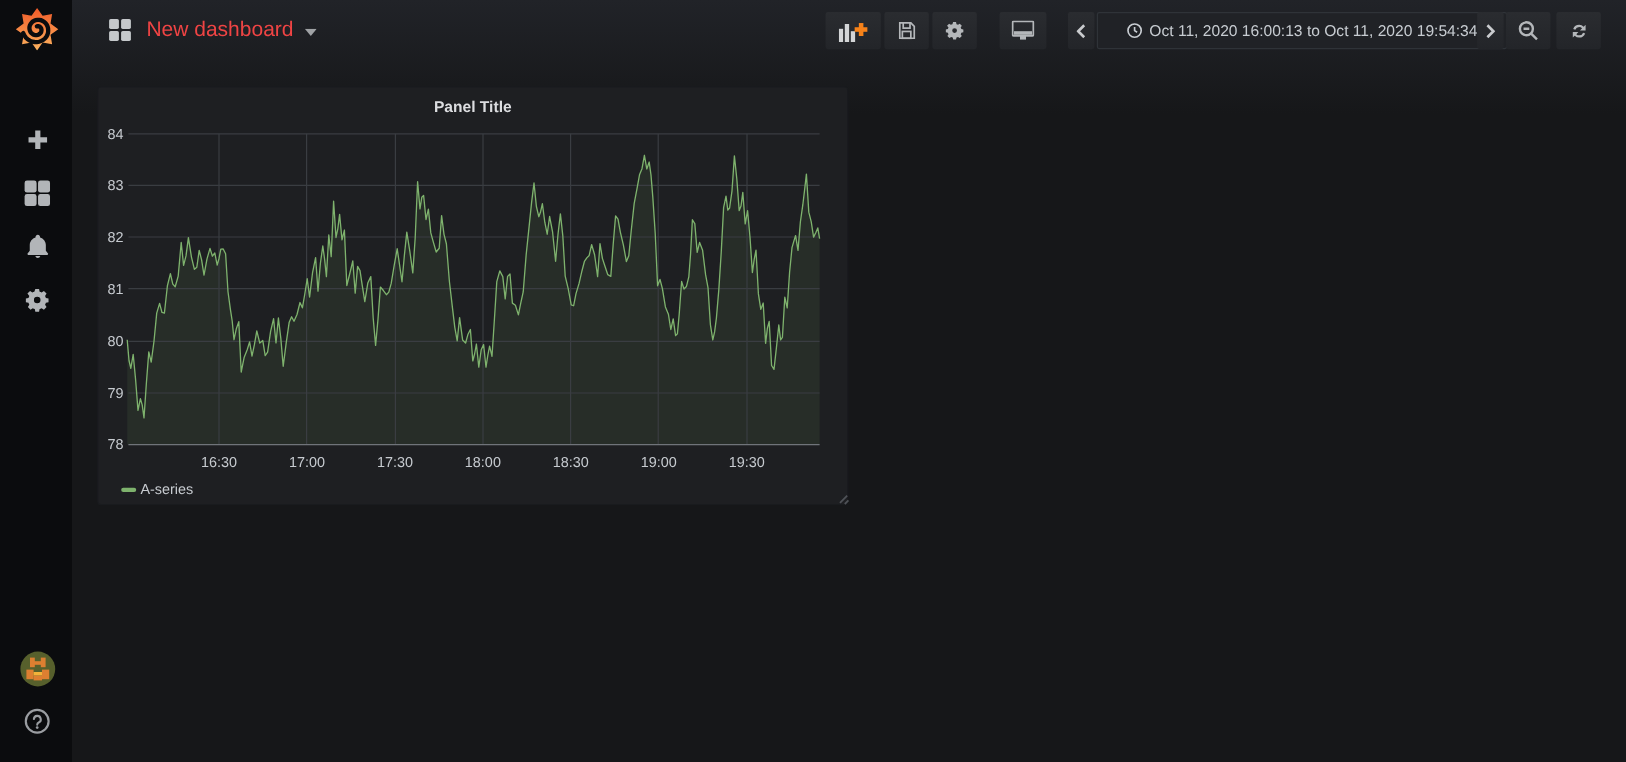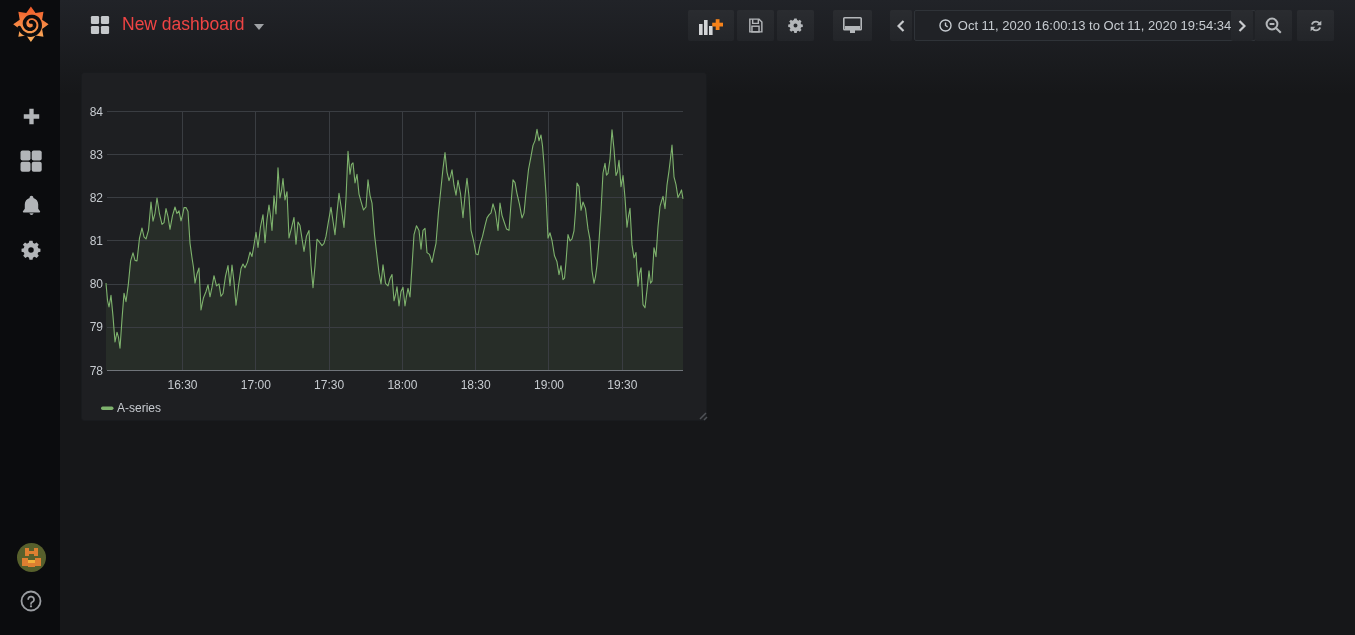--- a/index.html
+++ b/index.html
@@ -135,20 +135,21 @@
   </svg>
 </div>
 <div class="abs navbtn" style="left:1297px;top:10px;width:37px;height:31px;">
   <svg width="16" height="16" viewBox="0 0 24 24" fill="#b4b7ba">
     <path d="M12 4 a8 8 0 0 0 -7.5 5.2 l2.6 1 A5.2 5.2 0 0 1 12 6.8 a5.2 5.2 0 0 1 3.6 1.5 l-2.6 2.7 h7 v-7 l-2.4 2.4 A8 8 0 0 0 12 4 z"></path>
     <path d="M12 20 a8 8 0 0 0 7.5 -5.2 l-2.6 -1 A5.2 5.2 0 0 1 12 17.2 a5.2 5.2 0 0 1 -3.6 -1.5 l2.6 -2.7 h-7 v7 l2.4 -2.4 A8 8 0 0 0 12 20 z"></path>
   </svg>
 </div>
 
 <div class="abs" style="left:81px;top:72px;width:626px;height:349px;background:#1e1f22;border:1px solid #191b1e;border-radius:3px;box-sizing:border-box;">
+  <div style="text-align:center;font-size:13px;font-weight:bold;color:#dcdde0;padding-top:8px;">Panel Title</div>
   <svg class="abs" style="left:0;top:0" width="626" height="348" viewBox="0 0 626 348">
     <path d="M24.0 210.1 L25.5 227.4 L27.0 234.0 L29.0 222.4 L31.0 243.4 L33.0 269.0 L35.0 259.2 L36.5 264.4 L38.0 275.3 L40.0 246.1 L42.0 220.2 L44.0 228.7 L46.3 211.6 L48.6 187.9 L51.0 179.8 L53.0 187.4 L55.0 187.9 L57.5 165.1 L60.0 155.0 L62.0 163.8 L64.0 166.0 L66.5 157.1 L69.0 129.1 L71.0 148.1 L73.0 140.3 L75.0 125.0 L77.5 141.0 L80.0 151.4 L82.0 149.7 L84.0 135.6 L86.0 143.6 L88.0 156.3 L90.5 142.7 L93.0 134.0 L95.0 140.5 L97.0 137.8 L99.0 147.9 L100.5 142.4 L102.0 134.6 L104.0 134.5 L106.0 138.5 L108.0 170.1 L110.0 184.8 L111.5 194.5 L113.0 210.1 L115.0 200.7 L117.0 195.0 L119.0 237.0 L121.5 224.7 L124.0 218.5 L126.0 211.9 L128.0 223.8 L130.0 214.2 L132.0 202.7 L134.5 212.9 L137.0 210.8 L139.0 223.3 L141.0 220.5 L143.5 203.2 L146.0 192.6 L148.0 212.8 L150.0 192.0 L152.0 208.8 L154.0 232.2 L156.5 212.7 L159.0 195.5 L161.0 191.0 L163.0 194.7 L165.5 189.1 L168.0 179.1 L170.0 183.5 L172.0 172.0 L174.0 159.3 L176.0 174.5 L178.5 153.9 L181.0 141.7 L183.0 169.6 L185.0 146.4 L187.0 132.0 L188.5 142.9 L190.0 157.5 L192.0 122.8 L194.0 140.9 L196.0 94.7 L198.0 124.9 L199.5 117.7 L201.0 105.6 L203.0 126.9 L205.0 118.7 L207.0 164.9 L209.5 154.9 L212.0 144.5 L214.0 171.3 L216.0 149.0 L218.0 152.5 L220.0 165.6 L222.0 178.4 L224.5 162.9 L227.0 157.5 L229.0 192.0 L231.0 214.8 L233.0 192.9 L235.0 166.2 L237.5 169.1 L240.0 172.6 L242.0 170.4 L244.0 163.2 L246.5 148.1 L249.0 134.3 L251.0 148.0 L253.0 161.8 L255.0 139.6 L257.0 120.4 L259.5 136.2 L262.0 154.4 L264.0 125.1 L266.0 78.4 L268.0 101.1 L269.5 91.4 L271.0 89.8 L273.0 109.9 L275.0 101.3 L277.0 121.1 L279.0 128.3 L281.5 137.0 L284.0 133.9 L286.0 106.7 L288.0 122.3 L290.0 130.1 L292.5 161.6 L295.0 183.1 L297.0 199.8 L299.0 211.0 L301.0 191.7 L303.5 210.3 L306.0 212.8 L308.0 205.5 L310.0 201.6 L312.0 227.8 L313.5 222.0 L315.0 213.7 L317.0 232.9 L319.0 218.5 L321.0 214.2 L323.0 233.0 L324.5 223.1 L326.0 215.4 L328.0 223.9 L330.0 193.3 L332.0 161.7 L334.5 152.7 L337.0 157.5 L339.0 176.1 L341.0 157.3 L343.0 155.3 L345.0 179.6 L347.5 181.4 L350.0 189.4 L352.0 179.4 L354.0 170.3 L356.5 139.0 L359.0 115.0 L361.0 95.6 L363.0 79.5 L365.0 99.1 L367.0 107.6 L368.5 103.4 L370.0 96.8 L372.0 112.2 L374.0 122.2 L376.0 107.4 L378.5 120.5 L381.0 144.7 L383.0 122.2 L385.0 105.2 L387.0 123.4 L389.0 157.1 L391.5 167.5 L394.0 181.0 L396.0 181.8 L398.0 171.7 L400.5 163.4 L403.0 152.6 L405.0 144.9 L407.0 141.9 L409.0 139.9 L411.0 130.8 L413.5 139.3 L416.0 157.5 L418.0 130.0 L420.0 142.3 L422.0 148.5 L424.5 155.9 L427.0 157.3 L429.0 130.5 L431.0 106.9 L433.0 109.6 L435.0 120.6 L437.5 131.3 L440.0 145.0 L442.0 140.1 L444.0 119.5 L446.5 96.5 L449.0 83.4 L451.0 72.4 L453.0 67.6 L455.0 56.4 L457.0 67.8 L459.0 62.0 L460.5 72.9 L462.0 91.3 L464.0 121.1 L466.0 165.1 L468.0 159.8 L470.0 167.5 L472.5 182.8 L475.0 188.8 L477.0 201.6 L479.0 192.7 L481.0 206.7 L482.5 205.2 L484.0 188.9 L486.0 161.6 L488.0 167.9 L490.0 165.8 L492.0 157.8 L493.5 138.3 L495.0 110.1 L497.0 113.4 L499.0 137.3 L501.0 129.0 L503.5 135.6 L506.0 155.9 L508.0 166.6 L510.0 197.5 L512.0 210.3 L513.5 203.6 L515.0 192.1 L517.0 168.6 L519.0 137.7 L521.0 100.0 L523.0 90.4 L524.5 102.1 L526.0 100.3 L528.0 86.0 L530.0 56.9 L532.0 76.0 L534.0 102.5 L535.5 98.7 L537.0 87.3 L539.0 113.6 L541.0 102.6 L543.0 124.7 L545.0 154.1 L546.5 143.2 L548.0 135.4 L550.0 171.9 L552.0 184.8 L554.0 179.5 L556.0 213.1 L557.5 200.5 L559.0 194.9 L561.0 231.6 L563.0 234.8 L565.0 216.9 L567.0 197.8 L568.5 210.2 L570.0 208.2 L572.0 174.7 L574.0 183.6 L576.0 153.8 L578.0 133.4 L579.5 128.2 L581.0 123.3 L583.0 135.7 L585.0 111.8 L587.0 97.8 L588.5 85.2 L590.0 72.1 L592.0 103.8 L594.0 111.7 L596.0 124.6 L598.0 120.6 L599.5 116.9 L601.0 125.8 L601.0 297.5 L24.0 297.5 Z" fill="rgba(126,178,109,0.095)" stroke="none"></path>
     <line x1="25" y1="38.5" x2="601" y2="38.5" stroke="#3a3d42" stroke-width="1"></line>
 <line x1="25" y1="81.5" x2="601" y2="81.5" stroke="#3a3d42" stroke-width="1"></line>
 <line x1="25" y1="124.5" x2="601" y2="124.5" stroke="#3a3d42" stroke-width="1"></line>
 <line x1="25" y1="167.5" x2="601" y2="167.5" stroke="#3a3d42" stroke-width="1"></line>
 <line x1="25" y1="211.5" x2="601" y2="211.5" stroke="#3a3d42" stroke-width="1"></line>
 <line x1="25" y1="254.5" x2="601" y2="254.5" stroke="#3a3d42" stroke-width="1"></line>
 <line x1="100.5" y1="38.5" x2="100.5" y2="297.5" stroke="#3a3d42" stroke-width="1"></line>
 <line x1="173.5" y1="38.5" x2="173.5" y2="297.5" stroke="#3a3d42" stroke-width="1"></line>

